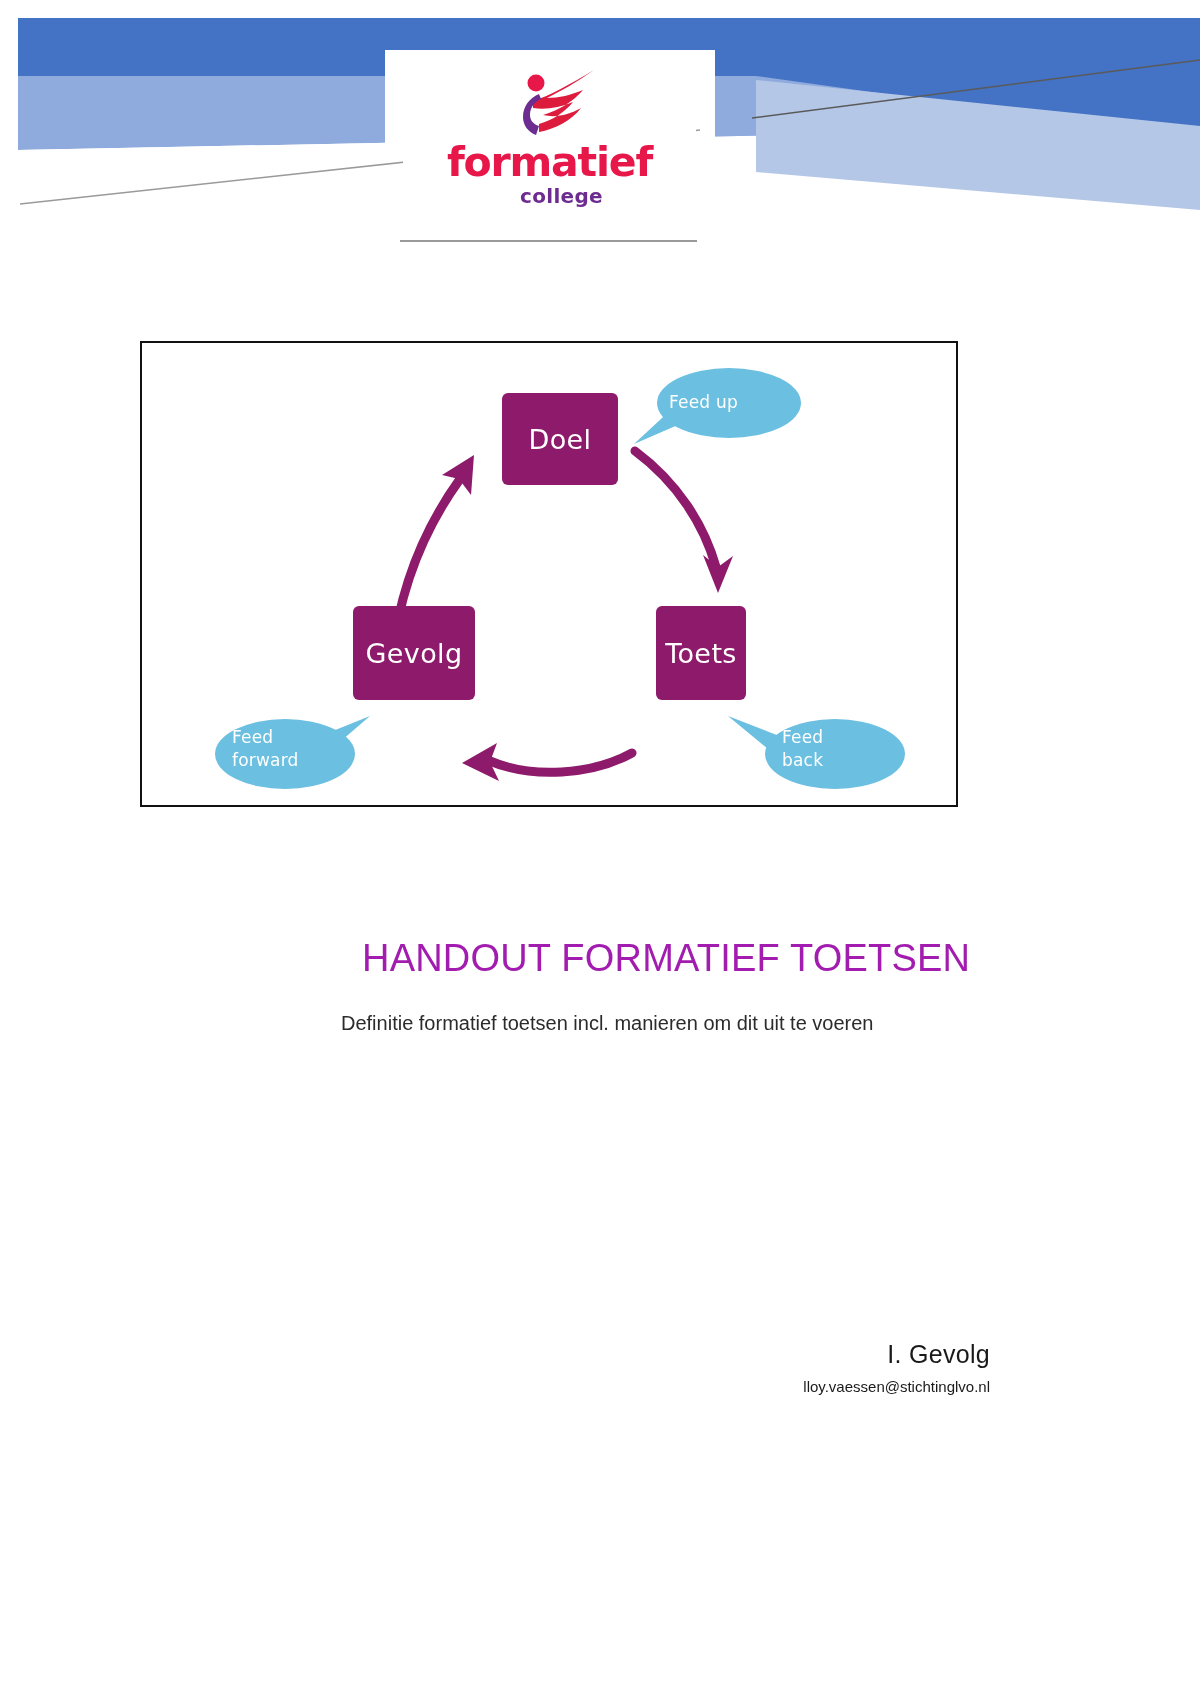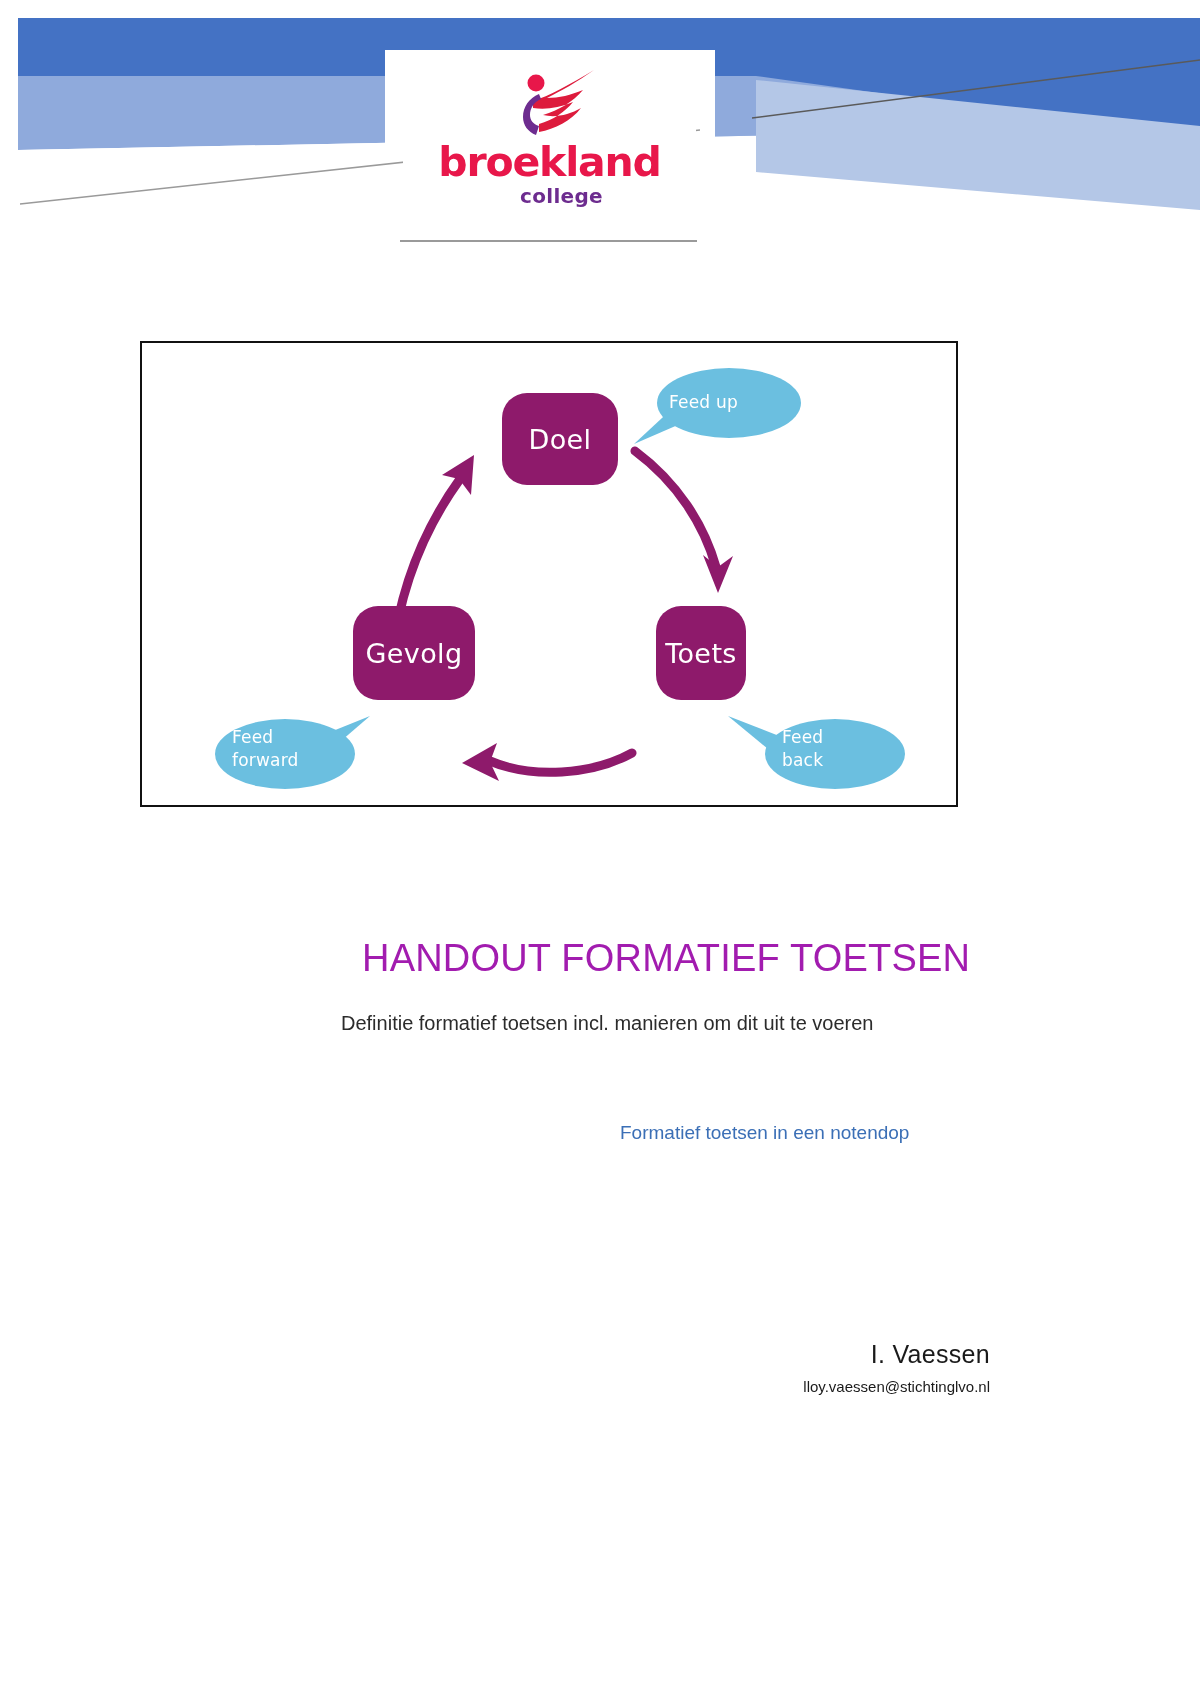--- a/index.html
+++ b/index.html
@@ -37,21 +37,21 @@
   }
 
   
   .diagram{
     position:absolute;left:140px;top:341px;width:818px;height:466px;
     background:#ffffff;border:2px solid #111111;box-sizing:border-box;
   }
   .diagram svg{position:absolute;left:0;top:0;}
 
   .node{
-    position:absolute;background:#8E1A6B;border-radius:25px;
+    position:absolute;background:#8E1A6B;border-radius:6px;
     display:flex;align-items:center;justify-content:center;
     color:#ffffff;font-family:"DejaVu Sans", sans-serif;
     font-size:27px;font-weight:400;letter-spacing:.4px;
   }
   .node-doel  {left:360px;top:50px; width:116px;height:92px;}
   .node-gevolg{left:211px;top:263px;width:122px;height:94px;}
   .node-toets {left:514px;top:263px;width:90px;height:94px;}
 
   .bubble-label{
     position:absolute;color:#ffffff;text-align:left;
@@ -123,21 +123,21 @@
   </div>
 
   <div class="logo-card">
     <div class="logo-mark">
       <svg width="110" height="74" viewBox="0 0 110 74" xmlns="http://www.w3.org/2000/svg">
         <circle cx="37" cy="15" r="8.5" fill="#E8174A"></circle>
         <path d="M95 2 C78 14 62 23 48 30 C60 30 72 27 84 22 C74 34 60 42 44 47 C56 50 70 47 82 40 C72 53 56 61 40 64 L40 56 C54 52 66 44 74 34 C60 40 46 42 34 40 L34 33 C50 28 70 17 95 2 Z" fill="#DD1B3C"></path>
         <path d="M40 26 C30 30 24 39 24 49 C24 57 29 64 37 67 L40 58 C34 56 31 52 31 47 C31 40 35 34 42 31 Z" fill="#6D2C8F"></path>
       </svg>
     </div>
-    <div class="logo-word">broekland</div>
+    <div class="logo-word">formatief</div>
     <div class="logo-sub">college</div>
   </div>
   <div class="logo-rule"></div>
 
   <div class="diagram">
     <svg width="814" height="462" viewBox="0 0 814 462" xmlns="http://www.w3.org/2000/svg">
       <defs>
         <marker id="ah" markerWidth="8" markerHeight="8" refX="3" refY="4" orient="auto">
           <path d="M0,0 L7,4 L0,8 Z" fill="#8E1A6B"></path>
         </marker>
@@ -186,17 +186,16 @@
       <span>forward</span>
     </div>
     <div class="bubble-label bl-back">
       <span>Feed</span><br>
       <span>back</span>
     </div>
   </div>
 
   <div class="title">HANDOUT FORMATIEF TOETSEN</div>
   <div class="subtitle">Definitie formatief toetsen incl. manieren om dit uit te voeren</div>
-  <div class="link">Formatief toetsen in een notendop</div>
-  <div class="author">I. Vaessen</div>
+  <div class="author">I. Gevolg</div>
   <div class="email">lloy.vaessen@stichtinglvo.nl</div>
 
 </div>
 
 </body></html>

